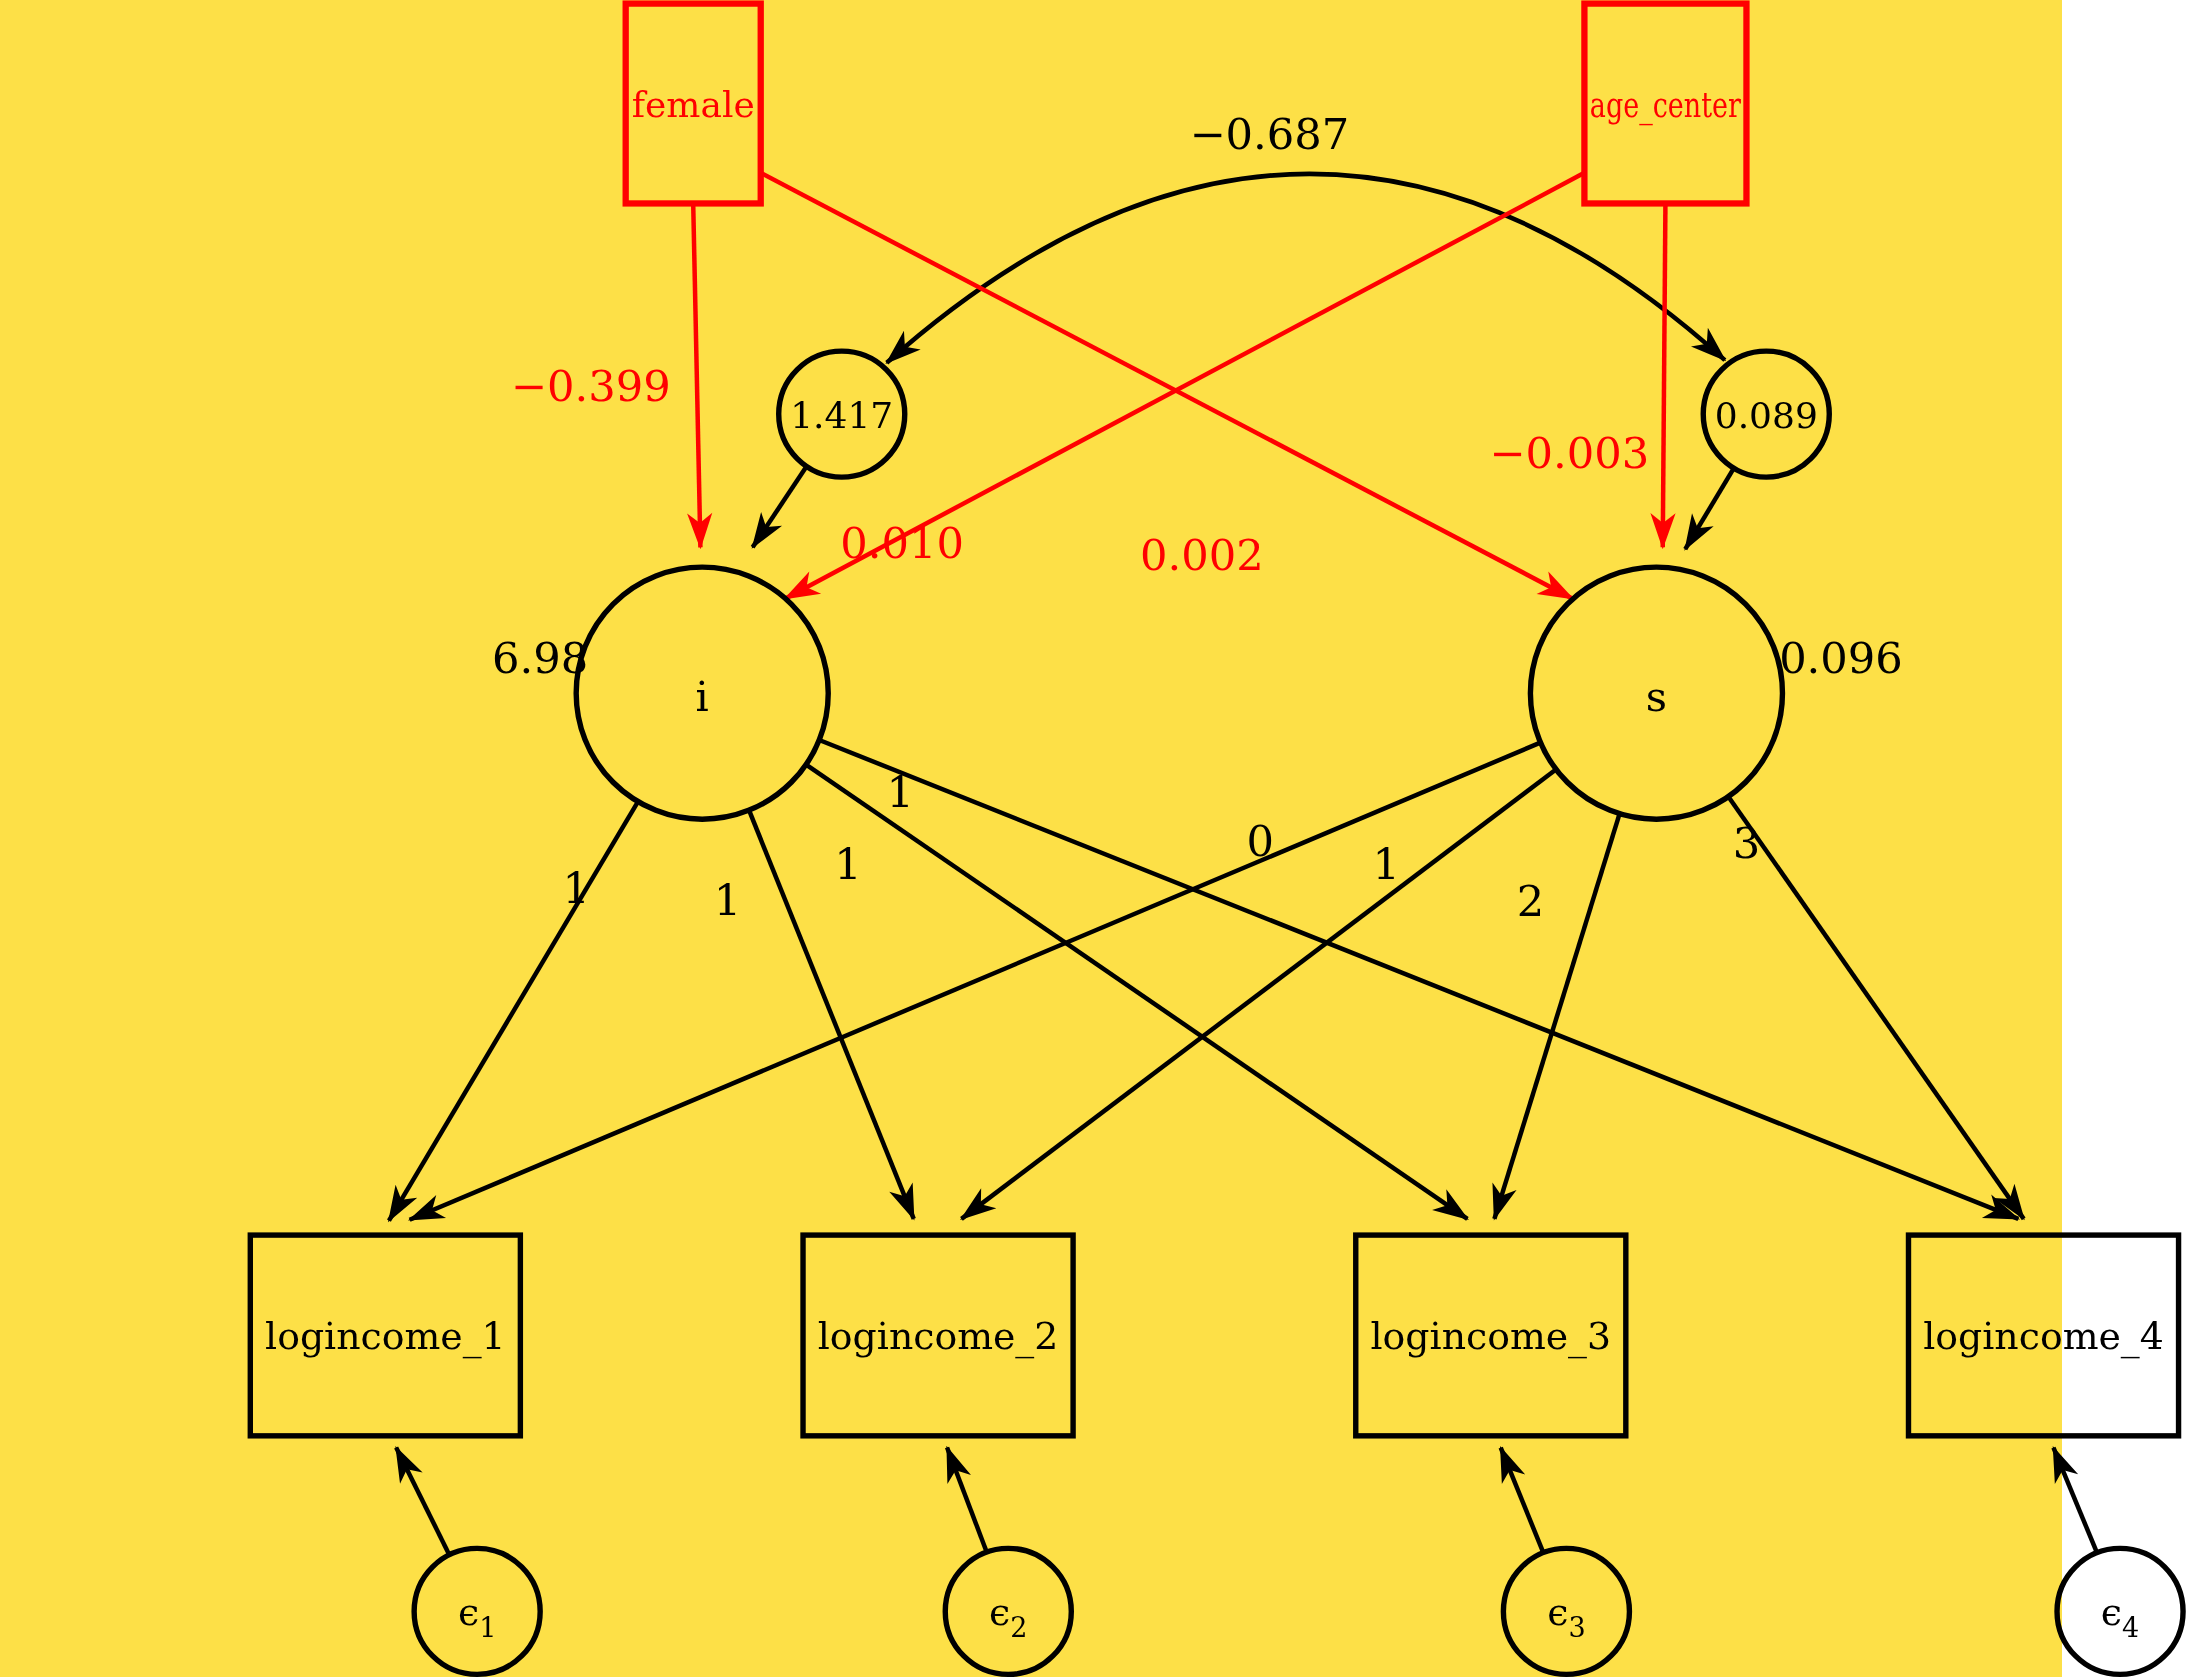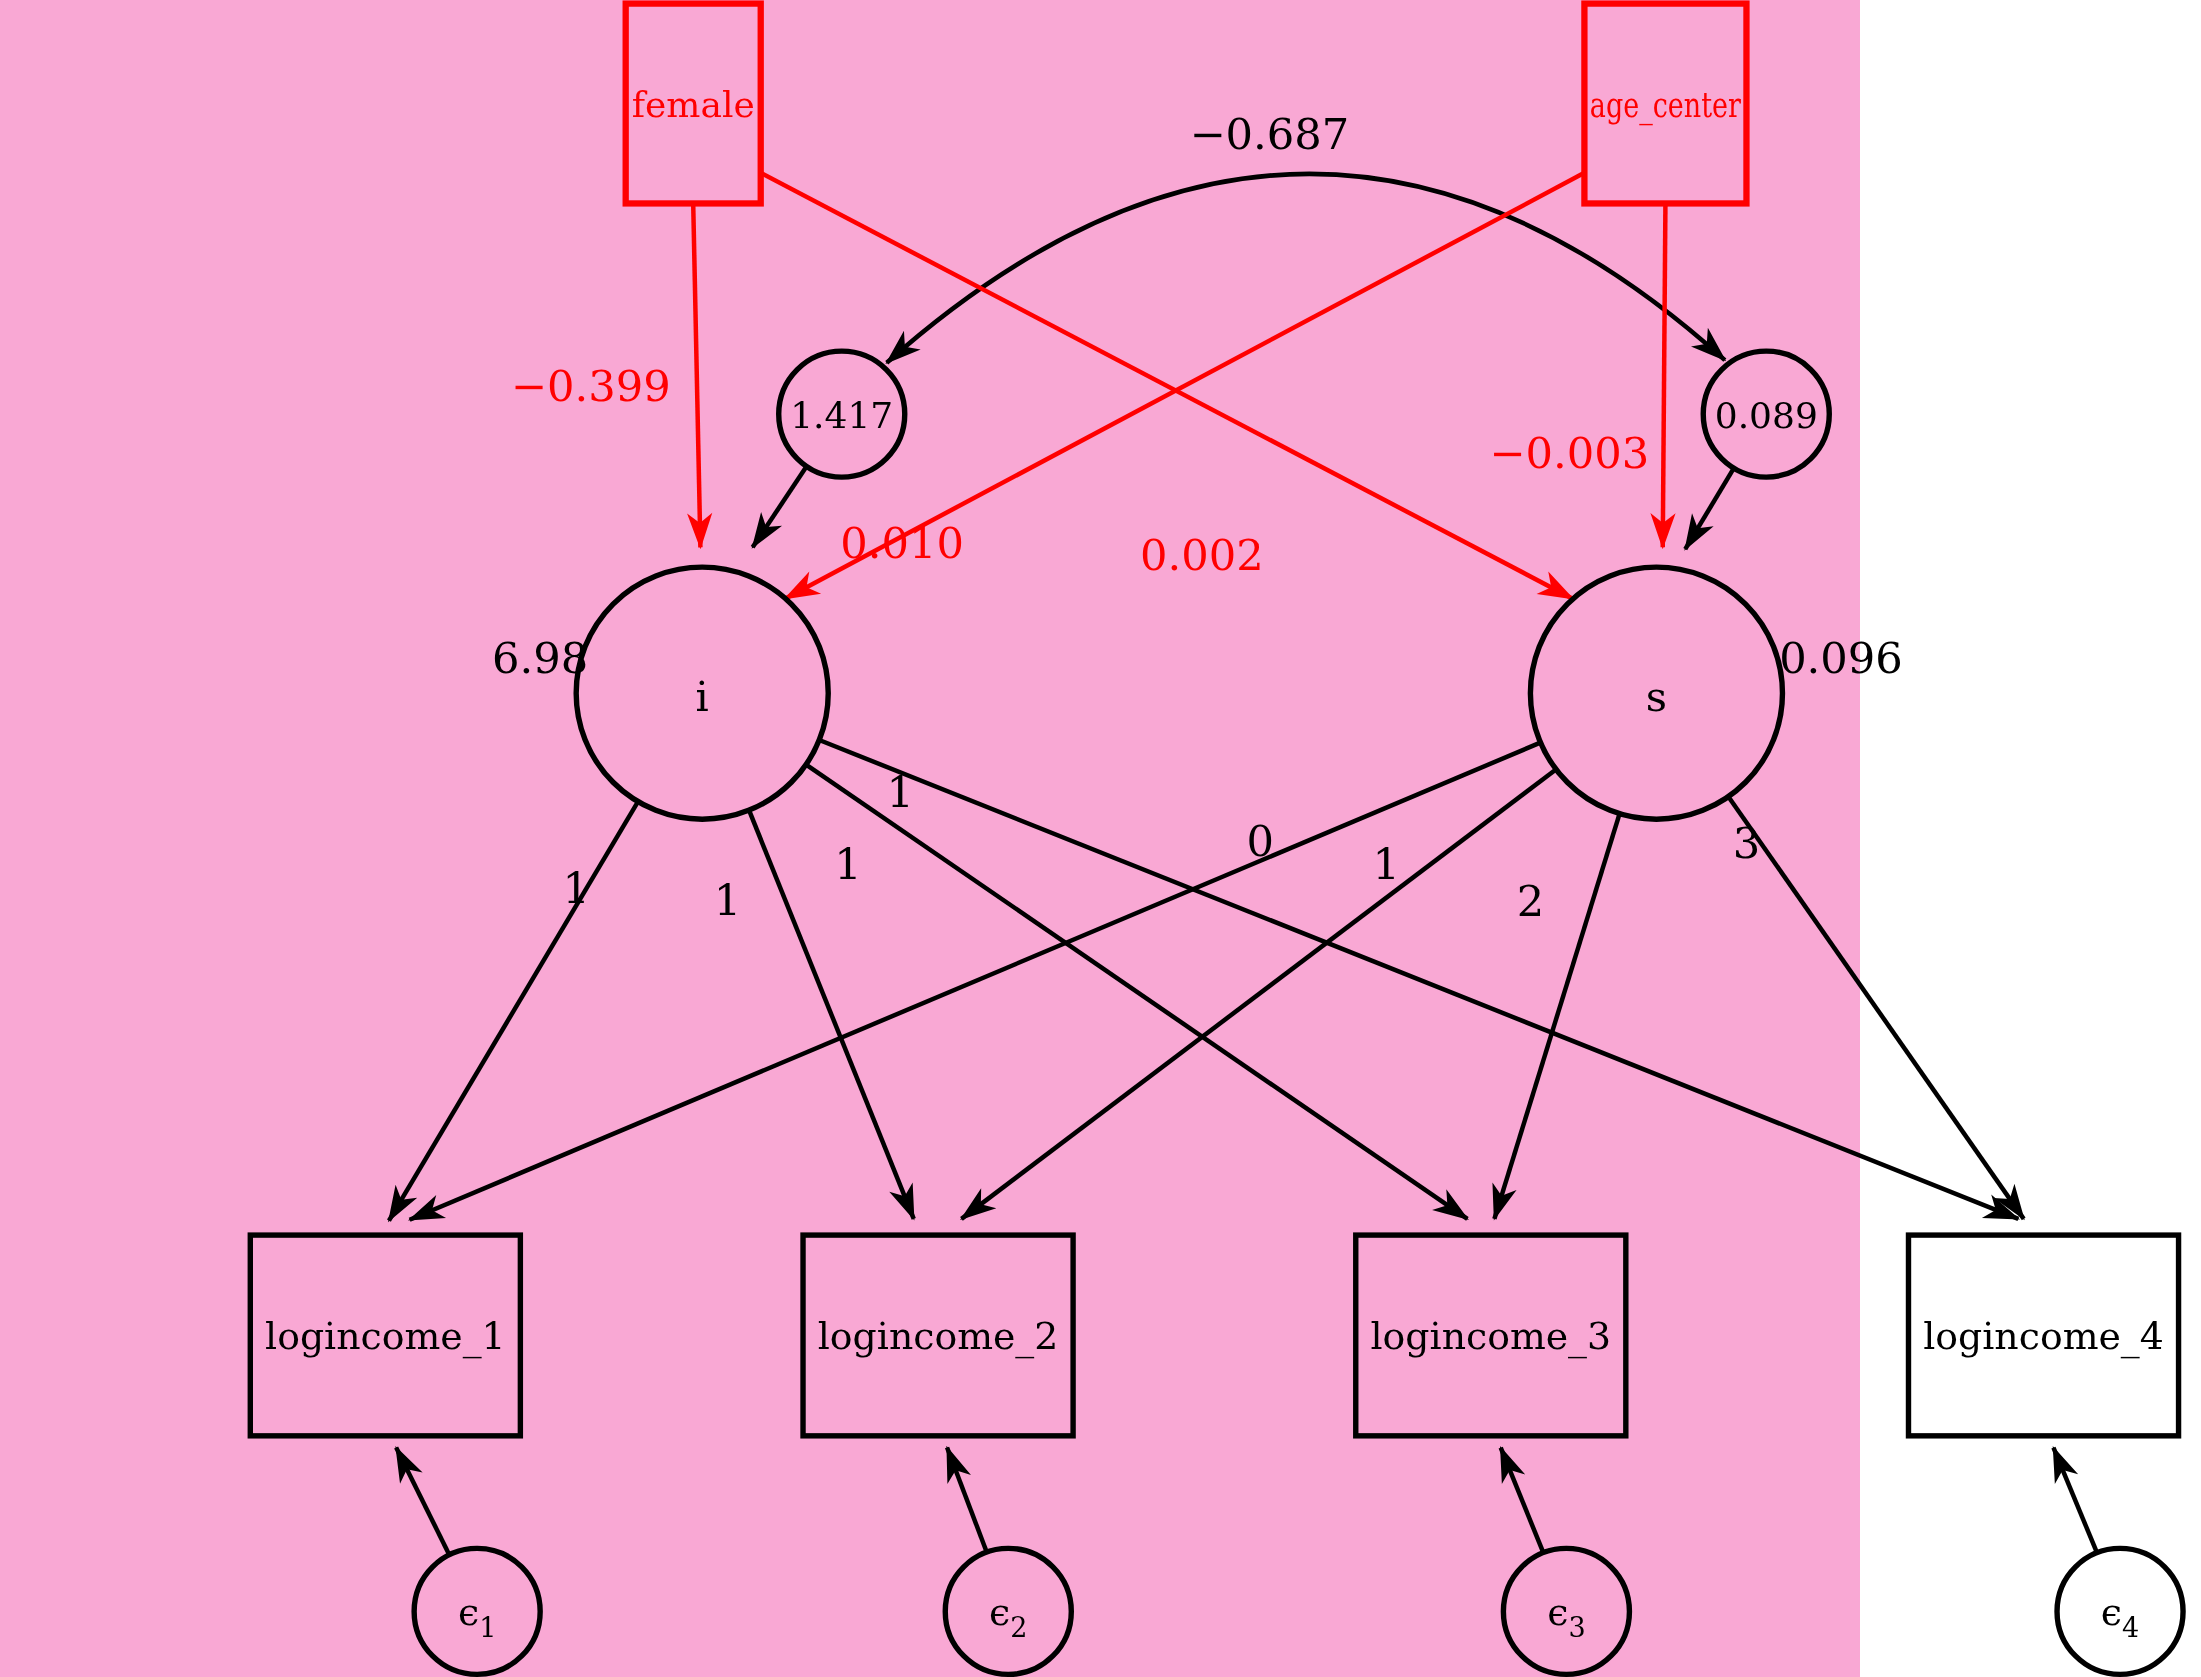--- a/index.html
+++ b/index.html
@@ -1,17 +1,17 @@
 <!DOCTYPE html>
 <html style="font-size:14.4px"><head>
 <meta charset="utf-8">
 <style>
   html,body { margin:0; padding:0; background:#ffffff; }
   .stage {
-    position:relative; width:1860px; height:1678px; background:#f9a8d4;
+    position:relative; width:2062px; height:1678px; background:#fde047;
     font-family:"DejaVu Serif", "Liberation Serif", serif;
   }
   svg text {
     font-family:"DejaVu Serif", "Liberation Serif", serif;
     fill:#000000;
   }
   svg .red-text { fill:#ff0000; }
   svg .node-stroke { fill:none; stroke:#000000; stroke-width:6; }
   svg .edge { fill:none; stroke:#000000; stroke-width:5; }
   svg .red-edge { fill:none; stroke:#ff0000; stroke-width:5; }

